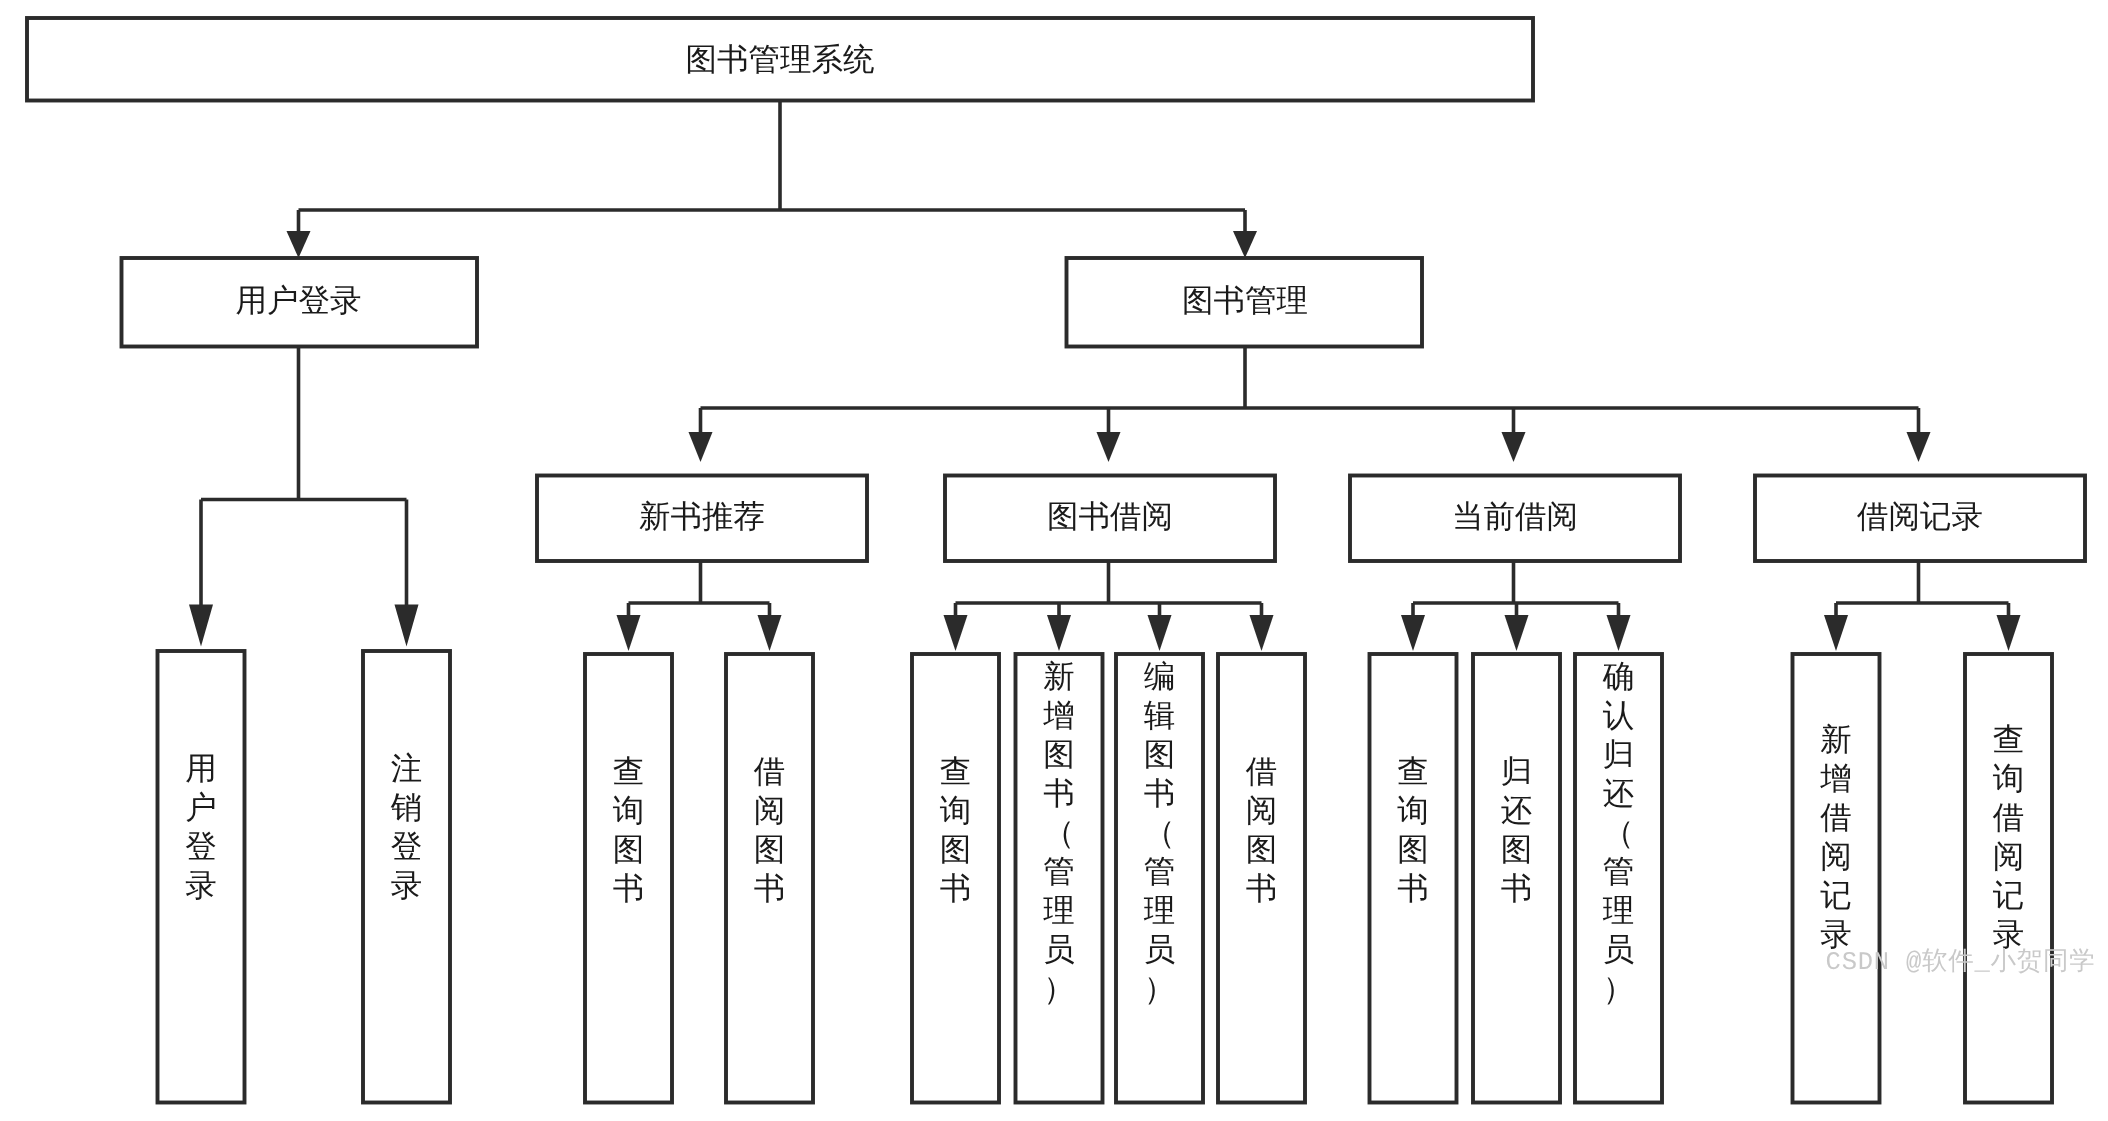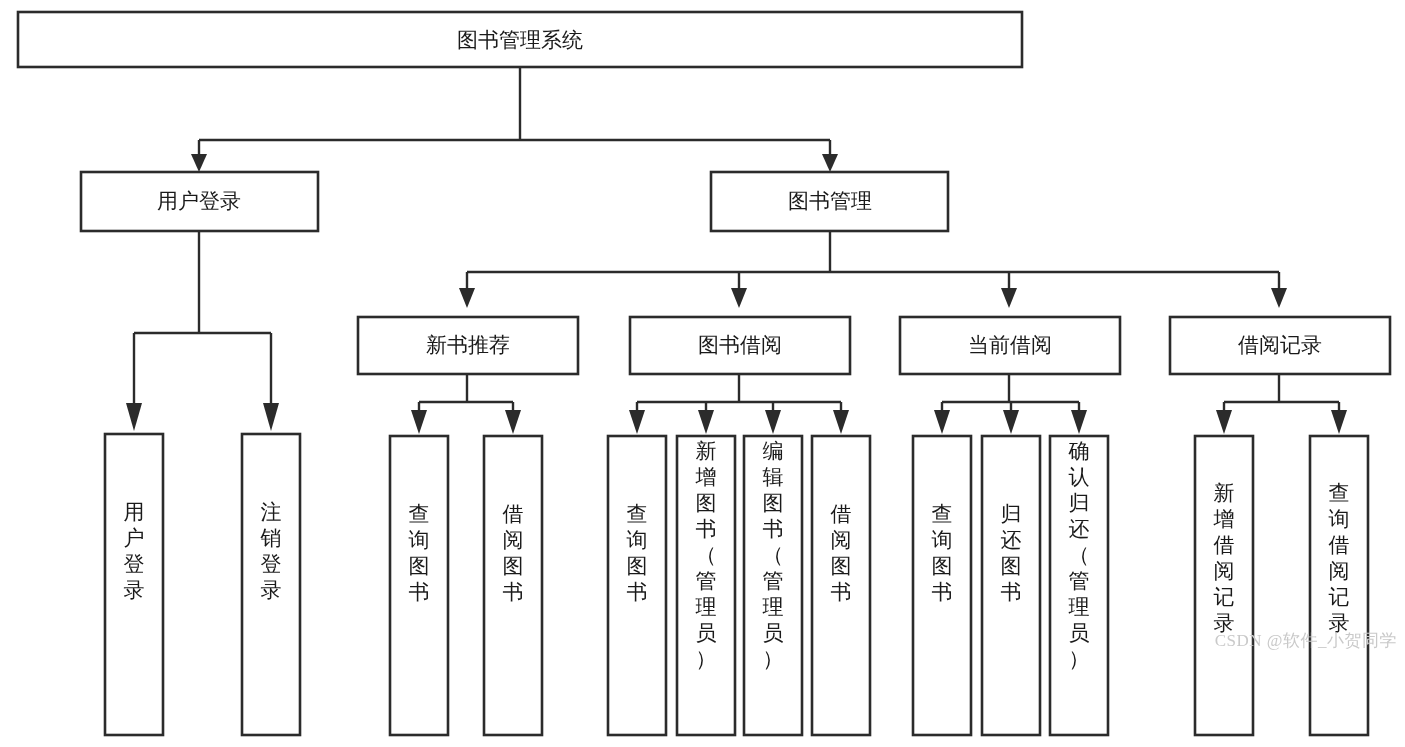--- a/index.html
+++ b/index.html
@@ -51,21 +51,21 @@
   .node-label-v {
     font-family: "Liberation Sans", "DejaVu Sans", sans-serif;
     font-size: 21px;
     fill: #1a1a1a;
     text-anchor: middle;
   }
   .watermark {
     position: absolute;
     right: 8px;
     bottom: 4px;
-    font-family: Liberation Serif, serif;
+    font-family: Liberation Mono, monospace;
     font-size: 17px;
     color: #c9c9c9;
     white-space: nowrap;
     letter-spacing: 0.5px;
     pointer-events: none;
   }
 </style>
 </head>
 <body>
 

